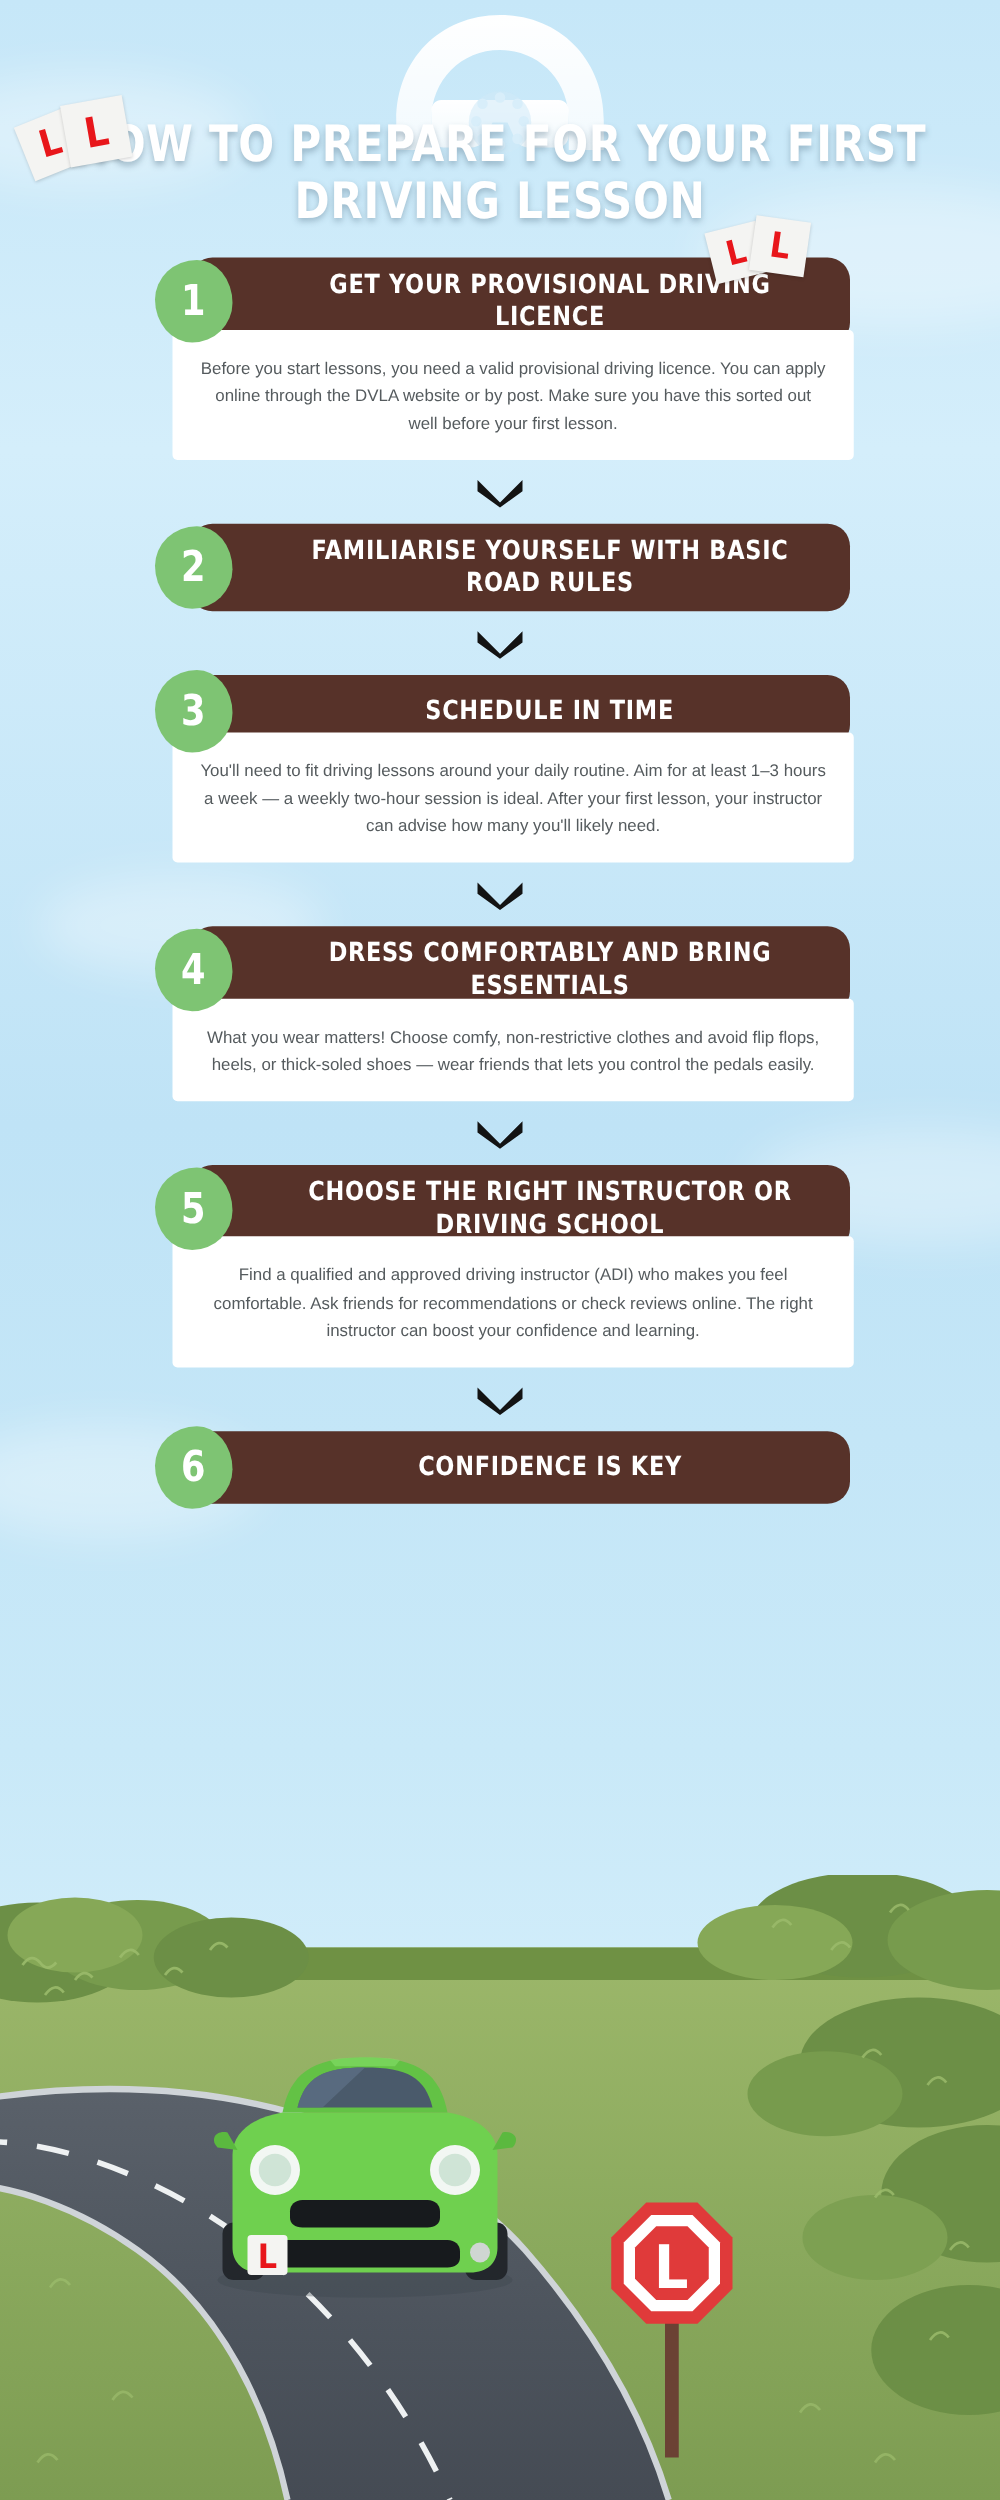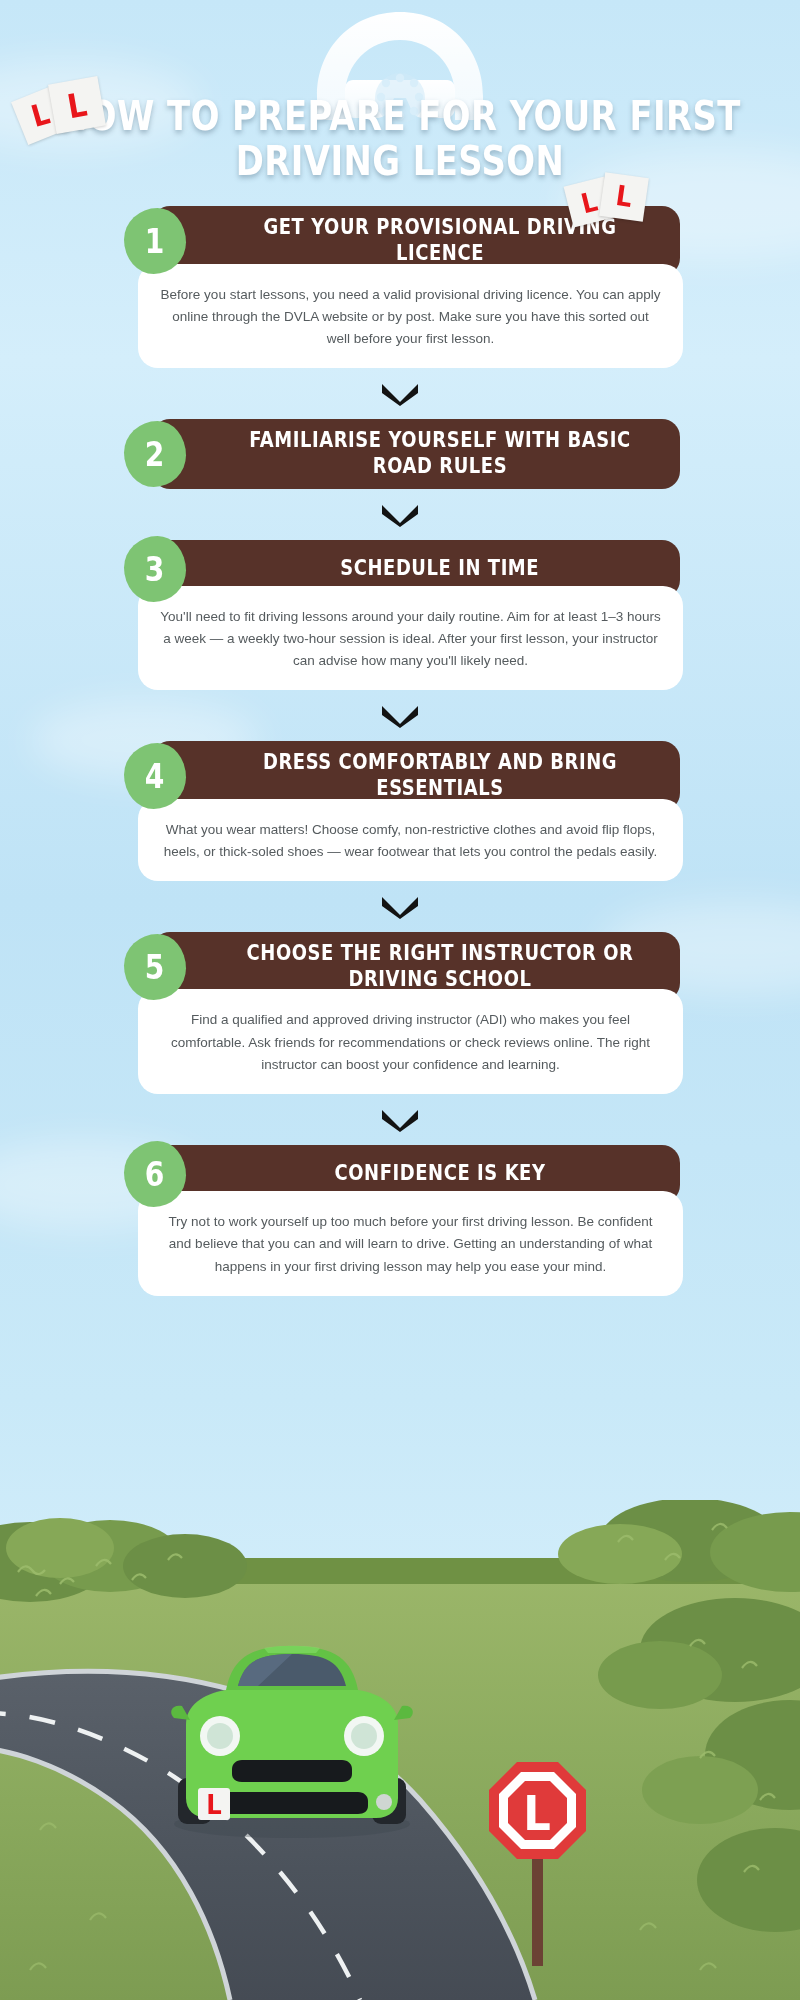--- a/index.html
+++ b/index.html
@@ -122,21 +122,21 @@
   .step-num span {
     color:#ffffff;
     font-family:"DejaVu Sans Condensed","Liberation Sans", sans-serif;
     font-weight:bold;
     font-size:34px;
     line-height:1;
     transform:scaleX(0.92);
   }
   .step-body {
     background:#ffffff;
-    border-radius:20px;
+    border-radius:4px;
     margin-top:-12px;
     margin-left:18px;
     width:545px;
     padding:20px 22px 18px 22px;
     position:relative;
     z-index:1;
   }
   .step-text {
     color:#555b5e;
     font-size:13.5px;
@@ -274,21 +274,21 @@
     </div>
 
     <div class="step">
       <div class="step-head">
         <div class="step-num">
           <span>4</span>
         </div>
         <div class="step-title">DRESS COMFORTABLY AND BRING ESSENTIALS</div>
       </div>
       <div class="step-body">
-        <div class="step-text">What you wear matters! Choose comfy, non-restrictive clothes and avoid flip flops, heels, or thick-soled shoes — wear footwear that lets you control the pedals easily.</div>
+        <div class="step-text">What you wear matters! Choose comfy, non-restrictive clothes and avoid flip flops, heels, or thick-soled shoes — wear friends that lets you control the pedals easily.</div>
       </div>
     </div>
 
     <div class="chev">
       <svg width="42" height="26" viewBox="0 0 42 26">
           <path d="M3 3 L21 21 L39 3 L39 12 L21 25 L3 12 Z" fill="#131313"></path>
         </svg>
     </div>
 
     <div class="step">
@@ -308,23 +308,20 @@
           <path d="M3 3 L21 21 L39 3 L39 12 L21 25 L3 12 Z" fill="#131313"></path>
         </svg>
     </div>
 
     <div class="step">
       <div class="step-head">
         <div class="step-num">
           <span>6</span>
         </div>
         <div class="step-title">CONFIDENCE IS KEY</div>
-      </div>
-      <div class="step-body">
-        <div class="step-text">Try not to work yourself up too much before your first driving lesson. Be confident and believe that you can and will learn to drive. Getting an understanding of what happens in your first driving lesson may help you ease your mind.</div>
       </div>
     </div>
 
   </div>
 
   <div class="scene">
     <svg width="800" height="500" viewBox="0 0 800 500" aria-hidden="true">
       <defs>
         <linearGradient id="grassg" x1="0" y1="0" x2="0" y2="1">
           <stop offset="0%" stop-color="#9cb76a"></stop>

